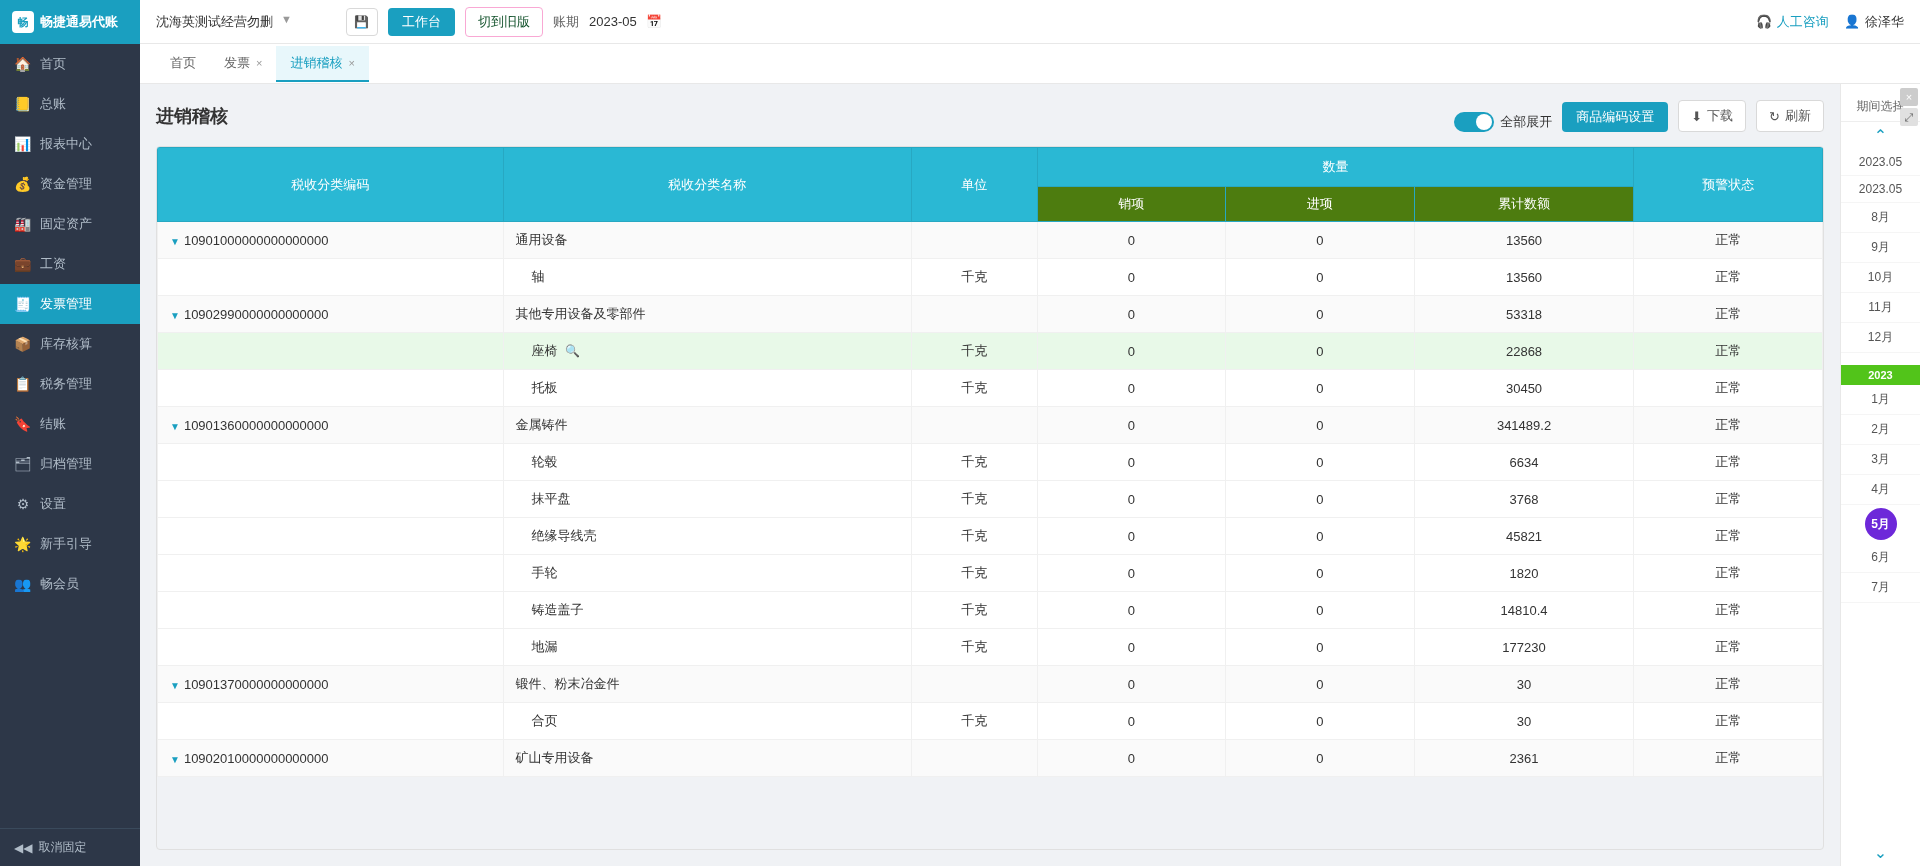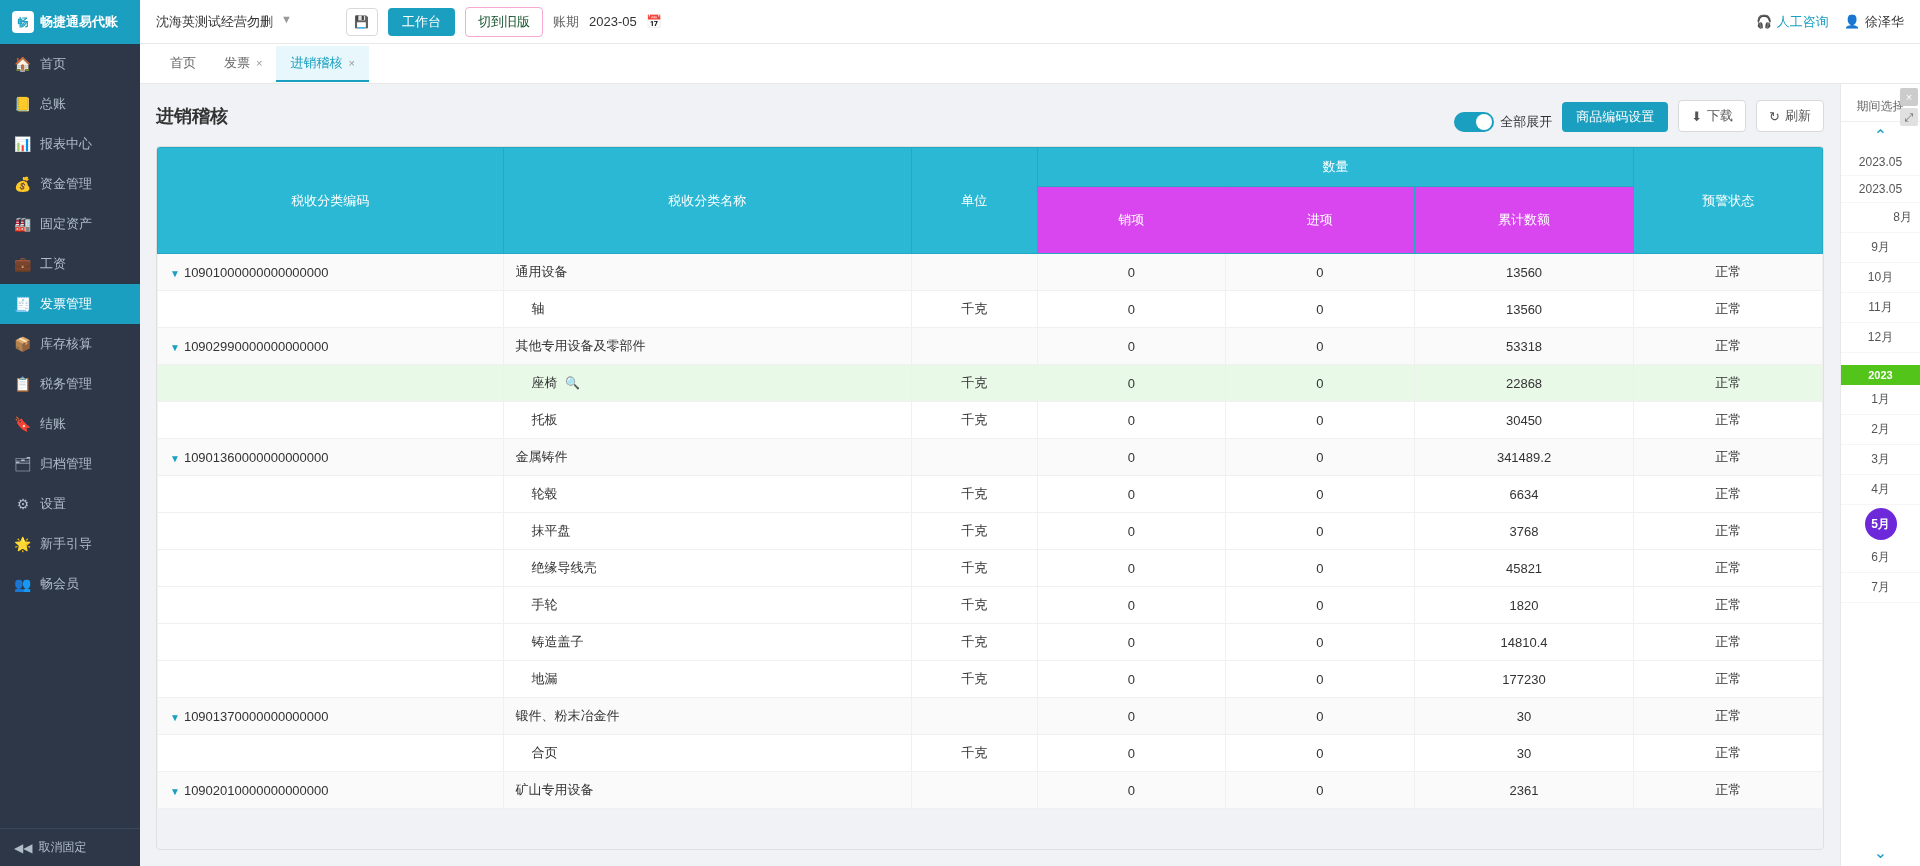--- a/index.html
+++ b/index.html
@@ -246,22 +246,22 @@
       background: #2ab8d4;
       color: white;
       font-size: 13px;
       font-weight: normal;
       padding: 10px 12px;
       text-align: center;
       border: 1px solid #27a8c2;
       white-space: nowrap;
     }
     thead tr.sub-header th {
-      background: #d946ef;
-      padding: 24px 12px;
+      background: #4d7c0f;
+      padding: 8px 12px;
     }
     tbody tr {
       border-bottom: 1px solid #f0f0f0;
     }
     tbody tr.highlighted {
       background: #e8f9e8;
     }
     tbody tr.group-row td {
       background: #fafafa;
       font-weight: normal;
@@ -620,21 +620,21 @@
     <div class="right-panel" style="position:relative;">
       <div style="position:absolute;top:0;right:0;display:flex;flex-direction:column;gap:2px;padding:4px 2px;">
         <div style="width:18px;height:18px;background:#ccc;border-radius:2px;display:flex;align-items:center;justify-content:center;cursor:pointer;font-size:11px;color:white;">×</div>
         <div style="width:18px;height:18px;background:#e0e0e0;border-radius:2px;display:flex;align-items:center;justify-content:center;cursor:pointer;font-size:11px;color:#666;">⤢</div>
       </div>
       <div class="panel-title">期间选择</div>
       <div style="padding:4px;cursor:pointer;text-align:center;color:#1a9fc0;font-size:16px;">⌃</div>
       <div class="period-list" id="period-list">
           <div style="padding: 6px 8px; font-size: 12px; color: rgb(85, 85, 85); text-align: center; cursor: pointer; border-bottom: 1px solid rgb(245, 245, 245);">2023.05</div>
           <div style="padding: 6px 8px; font-size: 12px; color: rgb(85, 85, 85); text-align: center; cursor: pointer; border-bottom: 1px solid rgb(245, 245, 245);">2023.05</div>
-          <div style="padding: 6px 8px; font-size: 12px; color: rgb(85, 85, 85); text-align: right; cursor: pointer; border-bottom: 1px solid rgb(245, 245, 245);">8月</div>
+          <div style="padding: 6px 8px; font-size: 12px; color: rgb(85, 85, 85); text-align: center; cursor: pointer; border-bottom: 1px solid rgb(245, 245, 245);">8月</div>
           <div style="padding: 6px 8px; font-size: 12px; color: rgb(85, 85, 85); text-align: center; cursor: pointer; border-bottom: 1px solid rgb(245, 245, 245);">9月</div>
           <div style="padding: 6px 8px; font-size: 12px; color: rgb(85, 85, 85); text-align: center; cursor: pointer; border-bottom: 1px solid rgb(245, 245, 245);">10月</div>
           <div style="padding: 6px 8px; font-size: 12px; color: rgb(85, 85, 85); text-align: center; cursor: pointer; border-bottom: 1px solid rgb(245, 245, 245);">11月</div>
           <div style="padding: 6px 8px; font-size: 12px; color: rgb(85, 85, 85); text-align: center; cursor: pointer; border-bottom: 1px solid rgb(245, 245, 245);">12月</div>
           <div style="background: rgb(82, 196, 26); color: white; padding: 4px 6px; font-size: 11px; font-weight: bold; text-align: center; cursor: pointer; margin-top: 12px;">2023</div>
           <div style="padding: 6px 0; font-size: 12px; color: rgb(85, 85, 85); text-align: center; cursor: pointer; border-bottom: 1px solid rgb(245, 245, 245);">1月</div>
           <div style="padding: 6px 8px; font-size: 12px; color: rgb(85, 85, 85); text-align: center; cursor: pointer; border-bottom: 1px solid rgb(245, 245, 245);">2月</div>
           <div style="padding: 6px 8px; font-size: 12px; color: rgb(85, 85, 85); text-align: center; cursor: pointer; border-bottom: 1px solid rgb(245, 245, 245);">3月</div>
           <div style="padding: 6px 8px; font-size: 12px; color: rgb(85, 85, 85); text-align: center; cursor: pointer; border-bottom: 1px solid rgb(245, 245, 245);">4月</div>
           <div style="background: #6d28d9; color: white; border-radius: 50%; width: 32px; height: 32px; display: flex; align-items: center; justify-content: center; margin: 3px auto; cursor: pointer; font-size: 12px; font-weight: bold;">5月</div>

